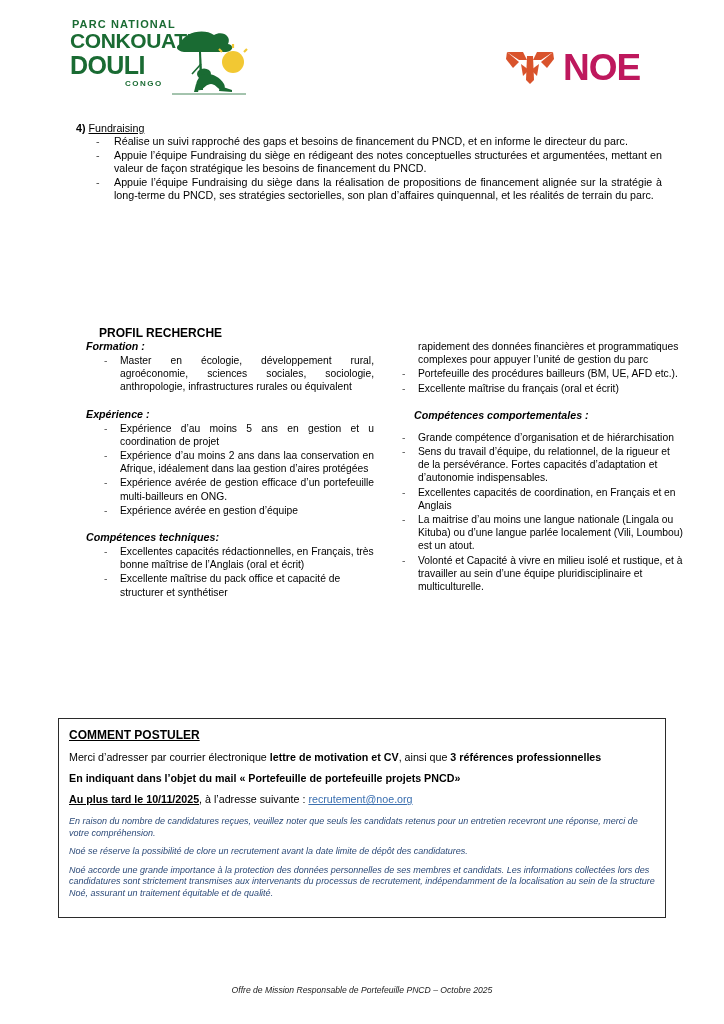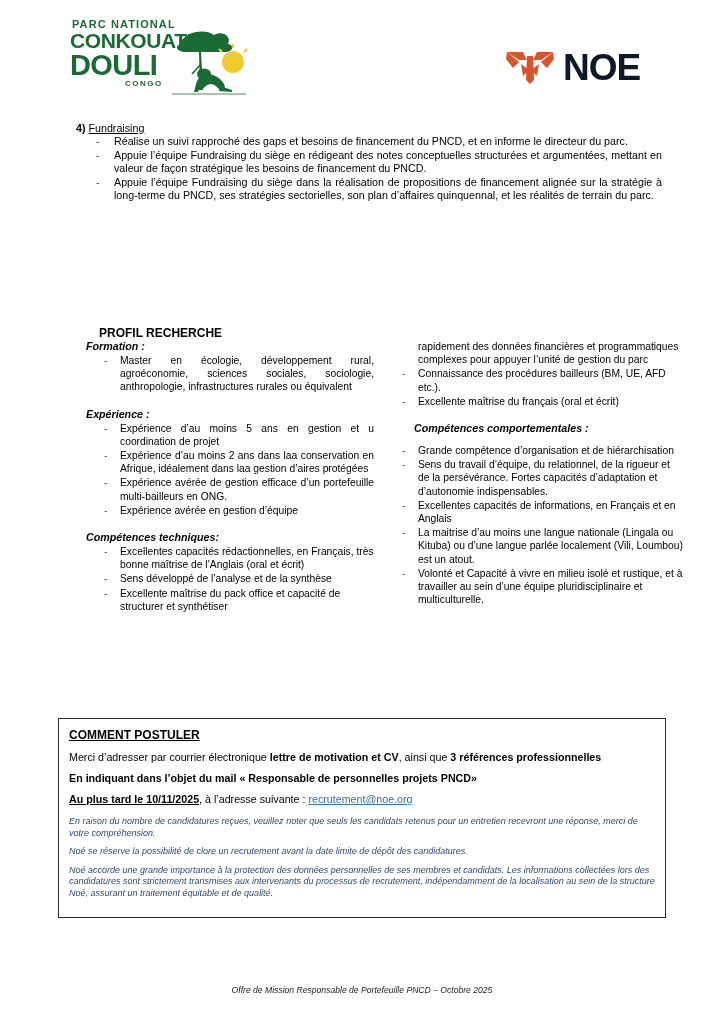--- a/index.html
+++ b/index.html
@@ -37,21 +37,21 @@
   }
   .logo-pncd .l-conk {
     font-weight: bold;
     font-size: 21px;
     letter-spacing: -0.4px;
     color: #1a6b33;
     line-height: 21px;
   }
   .logo-pncd .l-douli {
     font-weight: bold;
-    font-size: 29px;
+    font-size: 25px;
     letter-spacing: -0.6px;
     color: #1a6b33;
     line-height: 28px;
   }
   .logo-pncd .l-congo {
     font-weight: bold;
     font-size: 8px;
     letter-spacing: 1.5px;
     color: #1a6b33;
     line-height: 10px;
@@ -61,21 +61,21 @@
 
   .logo-noe {
     position: absolute;
     left: 505px; top: 34px;
     display: flex; align-items: center; gap: 8px;
   }
   .logo-noe .noe-text {
     font-weight: bold;
     font-size: 37px;
     letter-spacing: -1px;
-    color: #0f172a;
+    color: #be185d;
     line-height: 36px;
   }
 
   
   .body-wrap { position: absolute; top: 122px; left: 0; right: 0; }
 
   .sec1 { padding: 0 62px 0 76px; }
   .num-head {
     font-size: 10.7px;
     font-weight: bold;
@@ -276,52 +276,51 @@
         <ul class="profilelist just">
           <li>Expérience d’au moins 5 ans en gestion et u coordination de projet</li>
           <li>Expérience d’au moins 2 ans dans laa conservation en Afrique, idéalement dans laa gestion d’aires protégées</li>
           <li>Expérience avérée de gestion efficace d’un portefeuille multi-bailleurs en ONG.</li>
           <li>Expérience avérée en gestion d’équipe</li>
         </ul>
 
         <h3 class="sub spaced">Compétences techniques:</h3>
         <ul class="profilelist">
           <li>Excellentes capacités rédactionnelles, en Français, très bonne maîtrise de l’Anglais (oral et écrit)</li>
-          <li>Sens développé de l’analyse et de la synthèse</li>
           <li>Excellente maîtrise du pack office et capacité de structurer et synthétiser</li>
         </ul>
       </div>
 
       <div class="col col-right">
 
         <div class="cont-lines">rapidement des données financières et programmatiques complexes pour appuyer l’unité de gestion du parc</div>
 
         <ul class="profilelist rightcol">
-          <li>Connaissance des procédures bailleurs (BM, UE, AFD etc.).</li>
+          <li>Portefeuille des procédures bailleurs (BM, UE, AFD etc.).</li>
           <li>Excellente maîtrise du français (oral et écrit)</li>
         </ul>
 
         <h3 class="sub centered-ish">Compétences comportementales :</h3>
         <ul class="profilelist rightcol">
           <li>Grande compétence d’organisation et de hiérarchisation</li>
           <li>Sens du travail d’équipe, du relationnel, de la rigueur et de la persévérance. Fortes capacités d’adaptation et d’autonomie indispensables.</li>
-          <li>Excellentes capacités de informations, en Français et en Anglais</li>
+          <li>Excellentes capacités de coordination, en Français et en Anglais</li>
           <li>La maitrise d’au moins une langue nationale (Lingala ou Kituba) ou d’une langue parlée localement (Vili, Loumbou) est un atout.</li>
           <li>Volonté et Capacité à vivre en milieu isolé et rustique, et à travailler au sein d’une équipe pluridisciplinaire et multiculturelle.</li>
         </ul>
       </div>
     </div>
   </div>
 
   <div class="postuler-box">
     <div class="pb-title">COMMENT POSTULER</div>
 
     <p class="pb-p"><span>Merci d’adresser par courrier électronique </span><b>lettre de motivation et CV</b><span>, ainsi que </span><b>3 références professionnelles</b></p>
 
-    <p class="pb-p"><b>En indiquant dans l’objet du mail « Responsable de personnelles projets PNCD»</b></p>
+    <p class="pb-p"><b>En indiquant dans l’objet du mail « Portefeuille de portefeuille projets PNCD»</b></p>
 
     <p class="pb-p"><b><u>Au plus tard le 10/11/2025</u></b><span>, à l’adresse suivante : </span><a class="mail" href="#">recrutement@noe.org</a></p>
 
     <p class="pb-note first">En raison du nombre de candidatures reçues, veuillez noter que seuls les candidats retenus pour un entretien recevront une réponse, merci de votre compréhension.</p>
     <p class="pb-note">Noé se réserve la possibilité de clore un recrutement avant la date limite de dépôt des candidatures.</p>
     <p class="pb-note">Noé accorde une grande importance à la protection des données personnelles de ses membres et candidats. Les informations collectées lors des candidatures sont strictement transmises aux intervenants du processus de recrutement, indépendamment de la localisation au sein de la structure Noé, assurant un traitement équitable et de qualité.</p>
   </div>
 
   <div class="footer">Offre de Mission Responsable de Portefeuille PNCD – Octobre 2025</div>
 

